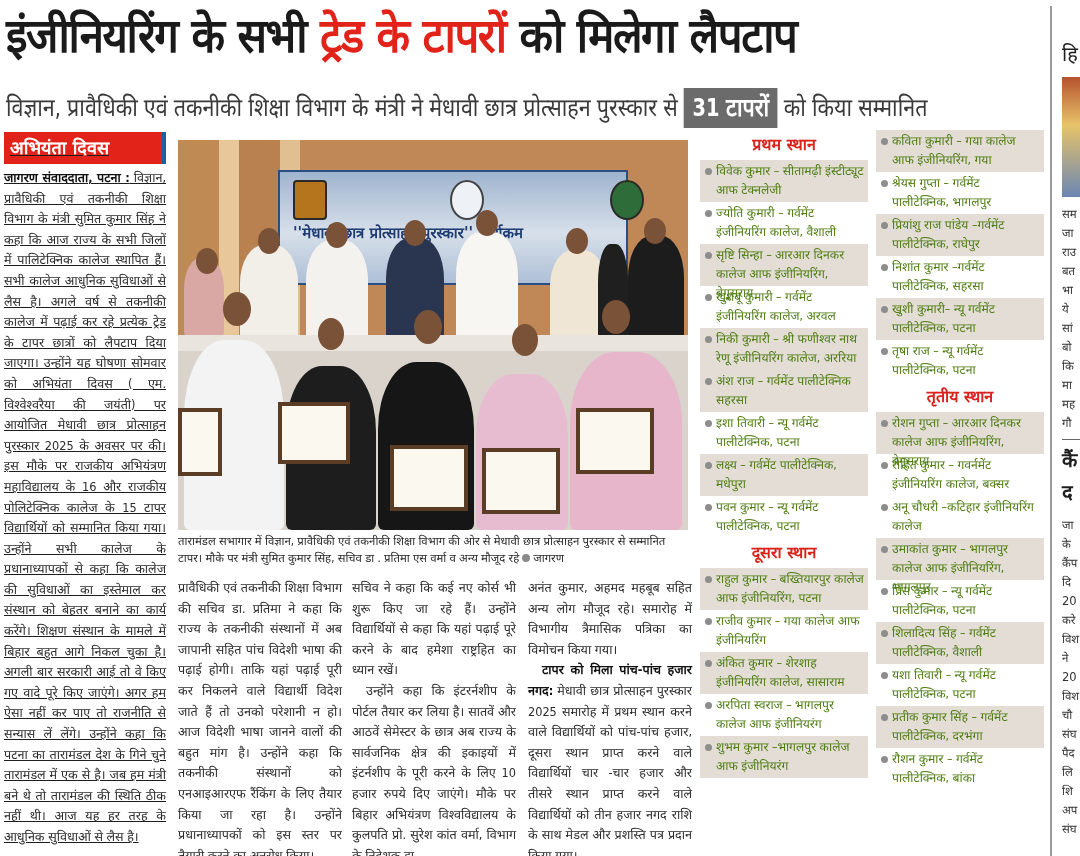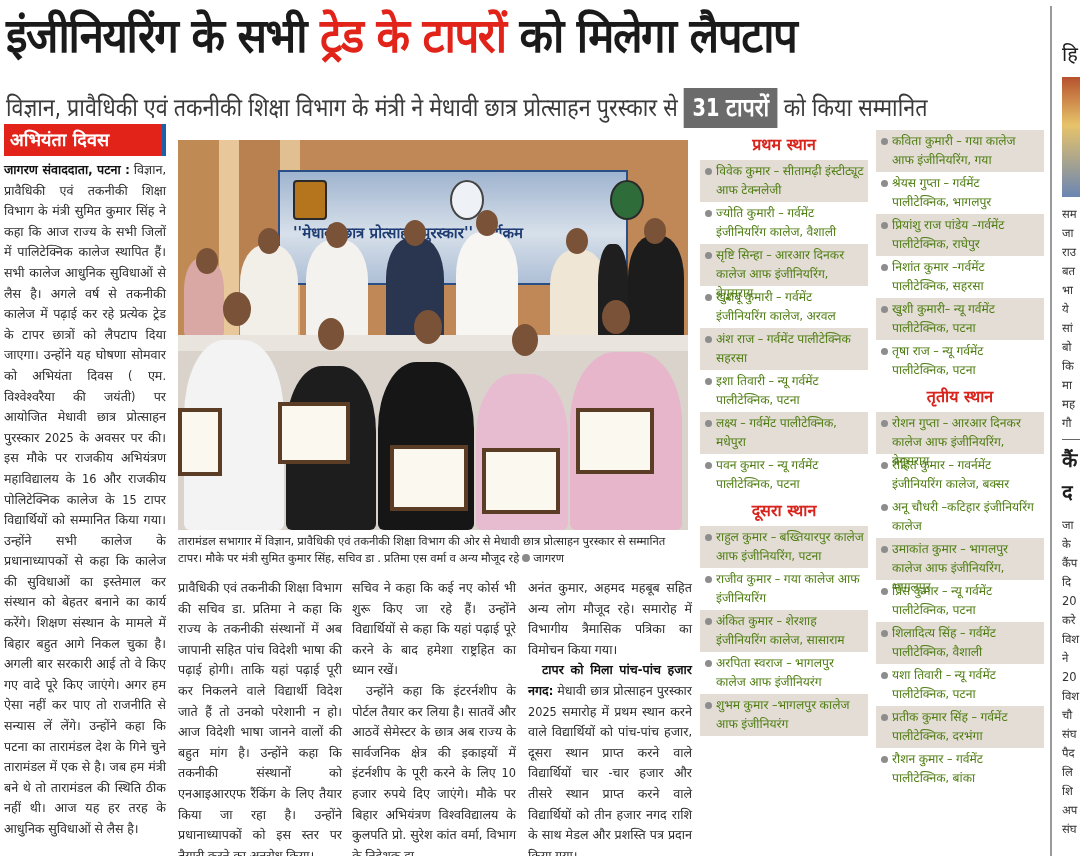--- a/index.html
+++ b/index.html
@@ -19,21 +19,21 @@
     font-family: "DejaVu Sans Condensed", "DejaVu Sans", sans-serif; font-size: 25px;
     line-height: 44px; color: #3a3a3a; white-space: nowrap;
     transform: scaleX(0.86); transform-origin: left center;
   }
   .subhead .hl {
     display: inline-block; background: #6b6b6b; color: #ffffff; padding: 0 10px;
     line-height: 40px; font-weight: bold;
   }
 
   
-  .col-left { position: absolute; left: 4px; top: 124px; width: 162px; }
+  .col-left { position: absolute; left: 4px; top: 132px; width: 162px; text-decoration: underline; }
   .tag {
     display: block; height: 32px; background: #e2231a; border-right: 4px solid #1d5fa8;
     color: #fff; font-weight: bold; font-size: 18px; line-height: 32px; padding-left: 6px;
   }
   .body-text {
     font-family: "DejaVu Sans Condensed", "DejaVu Sans", sans-serif;
     font-size: 12.6px; line-height: 20.6px; text-align: justify; color: #2a2a2a;
   }
   .body-text b { color: #111; }
   .col-left .body-text { margin-top: 4px; }
@@ -175,20 +175,21 @@
   <div>अनंत कुमार, अहमद महबूब सहित अन्य लोग मौजूद रहे। समारोह में विभागीय त्रैमासिक पत्रिका का विमोचन किया गया।</div>
   <div class="indent"><b>टापर को मिला पांच-पांच हजार नगद:</b><span> मेधावी छात्र प्रोत्साहन पुरस्कार 2025 समारोह में प्रथम स्थान करने वाले विद्यार्थियों को पांच-पांच हजार, दूसरा स्थान प्राप्त करने वाले विद्यार्थियों चार -चार हजार और तीसरे स्थान प्राप्त करने वाले विद्यार्थियों को तीन हजार नगद राशि के साथ मेडल और प्रशस्ति पत्र प्रदान किया गया।</span></div>
 </div>
 
 <div class="list-col list-a">
   <div class="sec-title">प्रथम स्थान</div>
   <div class="item shade">विवेक कुमार – सीतामढ़ी इंस्टीट्यूट आफ टेक्नलेजी</div>
   <div class="item">ज्योति कुमारी – गर्वमेंट इंजीनियरिंग कालेज, वैशाली</div>
   <div class="item shade">सृष्टि सिन्हा – आरआर दिनकर कालेज आफ इंजीनियरिंग, बेगूसराय</div>
   <div class="item">खुशबू कुमारी – गर्वमेंट इंजीनियरिंग कालेज, अरवल</div>
+  <div class="item shade">निकी कुमारी – श्री फणीश्वर नाथ रेणू इंजीनियरिंग कालेज, अररिया</div>
   <div class="item shade">अंश राज – गर्वमेंट पालीटेक्निक सहरसा</div>
   <div class="item">इशा तिवारी – न्यू गर्वमेंट पालीटेक्निक, पटना</div>
   <div class="item shade">लक्ष्य – गर्वमेंट पालीटेक्निक, मधेपुरा</div>
   <div class="item">पवन कुमार – न्यू गर्वमेंट पालीटेक्निक, पटना</div>
   <div class="sec-title">दूसरा स्थान</div>
   <div class="item shade">राहुल कुमार – बख्तियारपुर कालेज आफ इंजीनियरिंग, पटना</div>
   <div class="item">राजीव कुमार – गया कालेज आफ इंजीनियरिंग</div>
   <div class="item shade">अंकित कुमार – शेरशाह इंजीनियरिंग कालेज, सासाराम</div>
   <div class="item">अरपिता स्वराज – भागलपुर कालेज आफ इंजीनियरंग</div>
   <div class="item shade">शुभम कुमार –भागलपुर कालेज आफ इंजीनियरंग</div>

